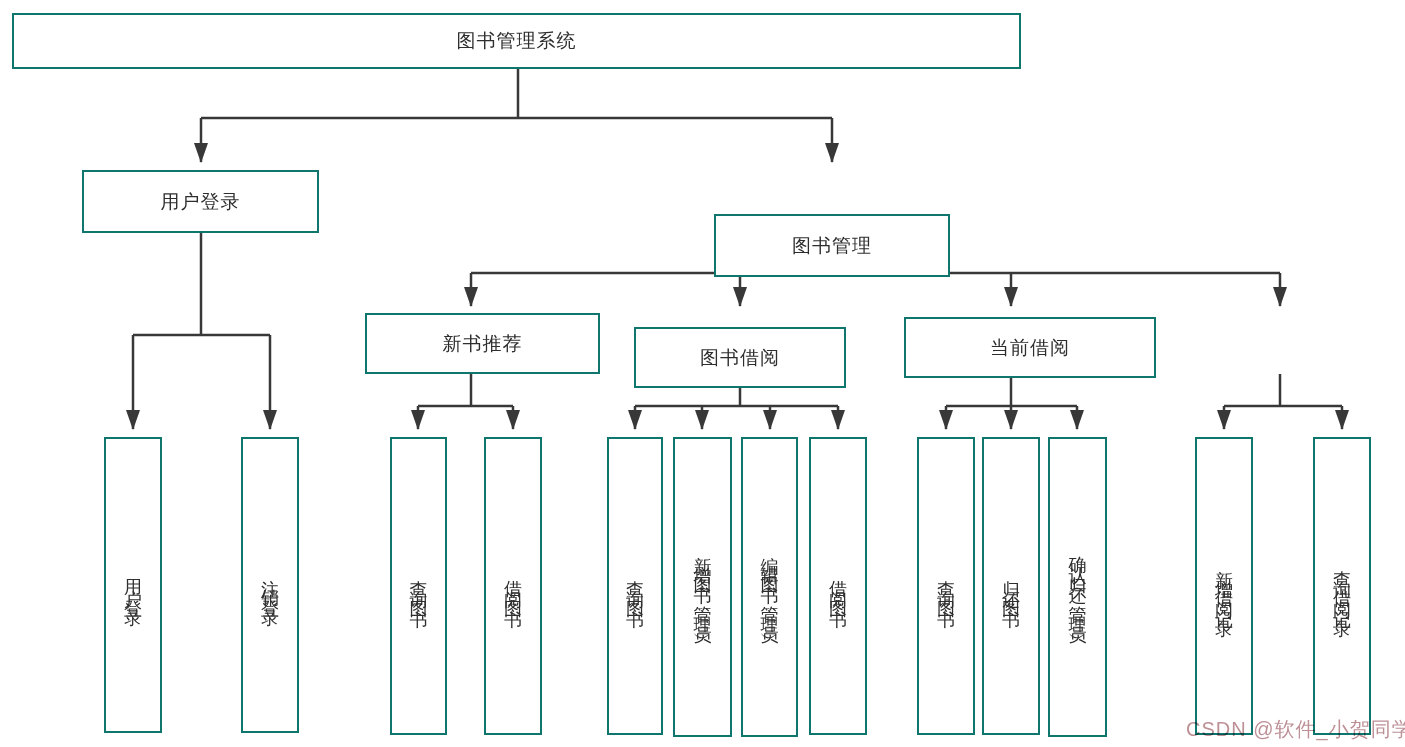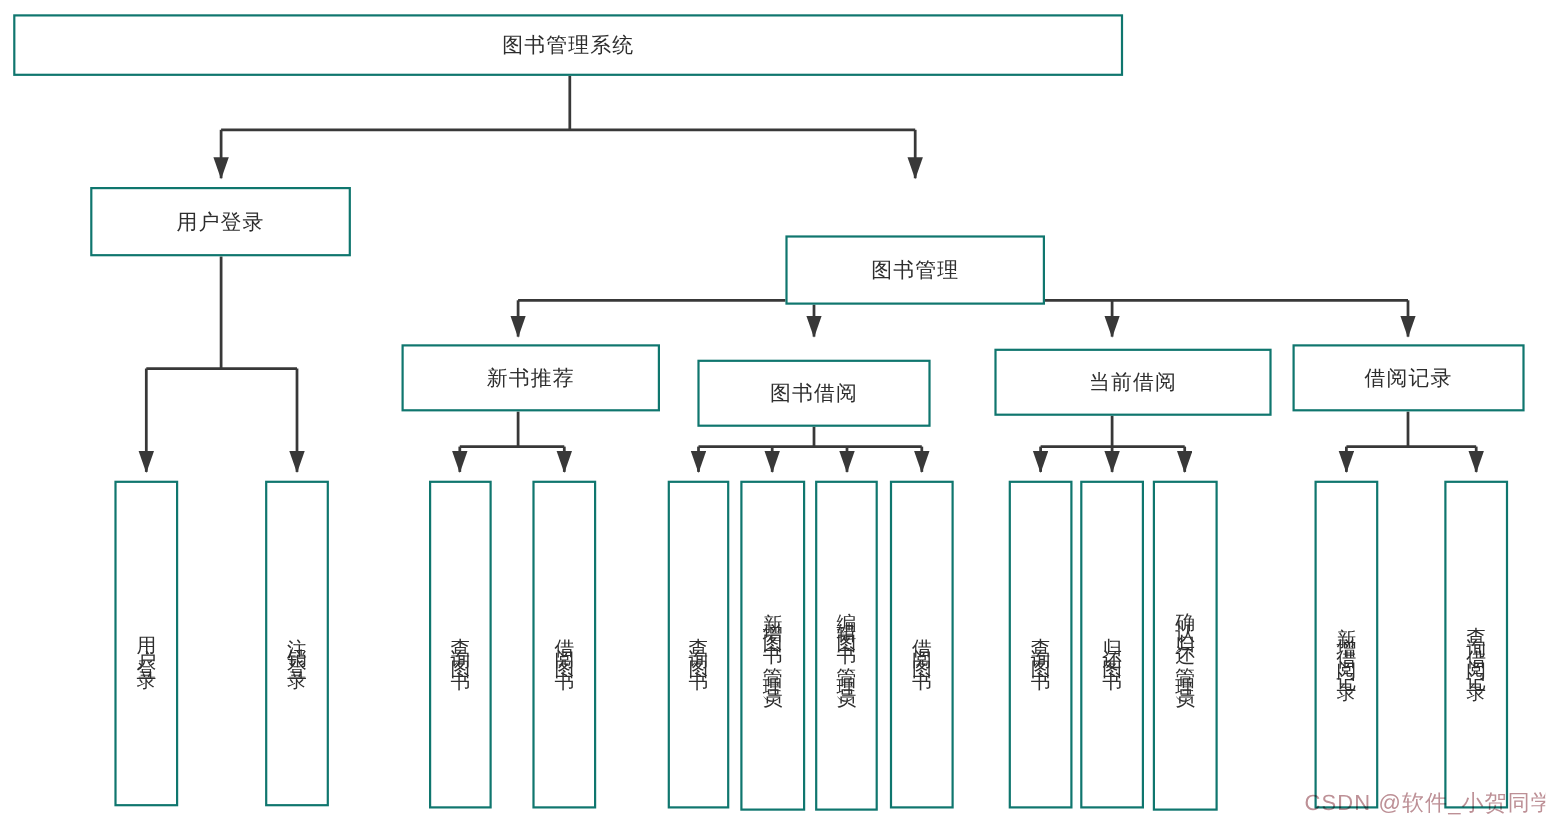--- a/index.html
+++ b/index.html
@@ -107,23 +107,20 @@
 
   <div class="box" style="left:365px;top:313px;width:235px;height:61px;">
     <span class="hlabel">新书推荐</span>
   </div>
   <div class="box" style="left:634px;top:327px;width:212px;height:61px;">
     <span class="hlabel">图书借阅</span>
   </div>
   <div class="box" style="left:904px;top:317px;width:252px;height:61px;">
     <span class="hlabel">当前借阅</span>
   </div>
-  <div class="box" style="left:1175px;top:313px;width:211px;height:61px;">
-    <span class="hlabel">借阅记录</span>
-  </div>
 
   <div class="box vbox" style="left:104px;top:437px;width:58px;height:296px;">
     <span class="vlabel">用户登录</span>
   </div>
   <div class="box vbox" style="left:241px;top:437px;width:58px;height:296px;">
     <span class="vlabel">注销登录</span>
   </div>
 
   <div class="box vbox" style="left:390px;top:437px;width:57px;height:298px;">
     <span class="vlabel">查询图书</span>

